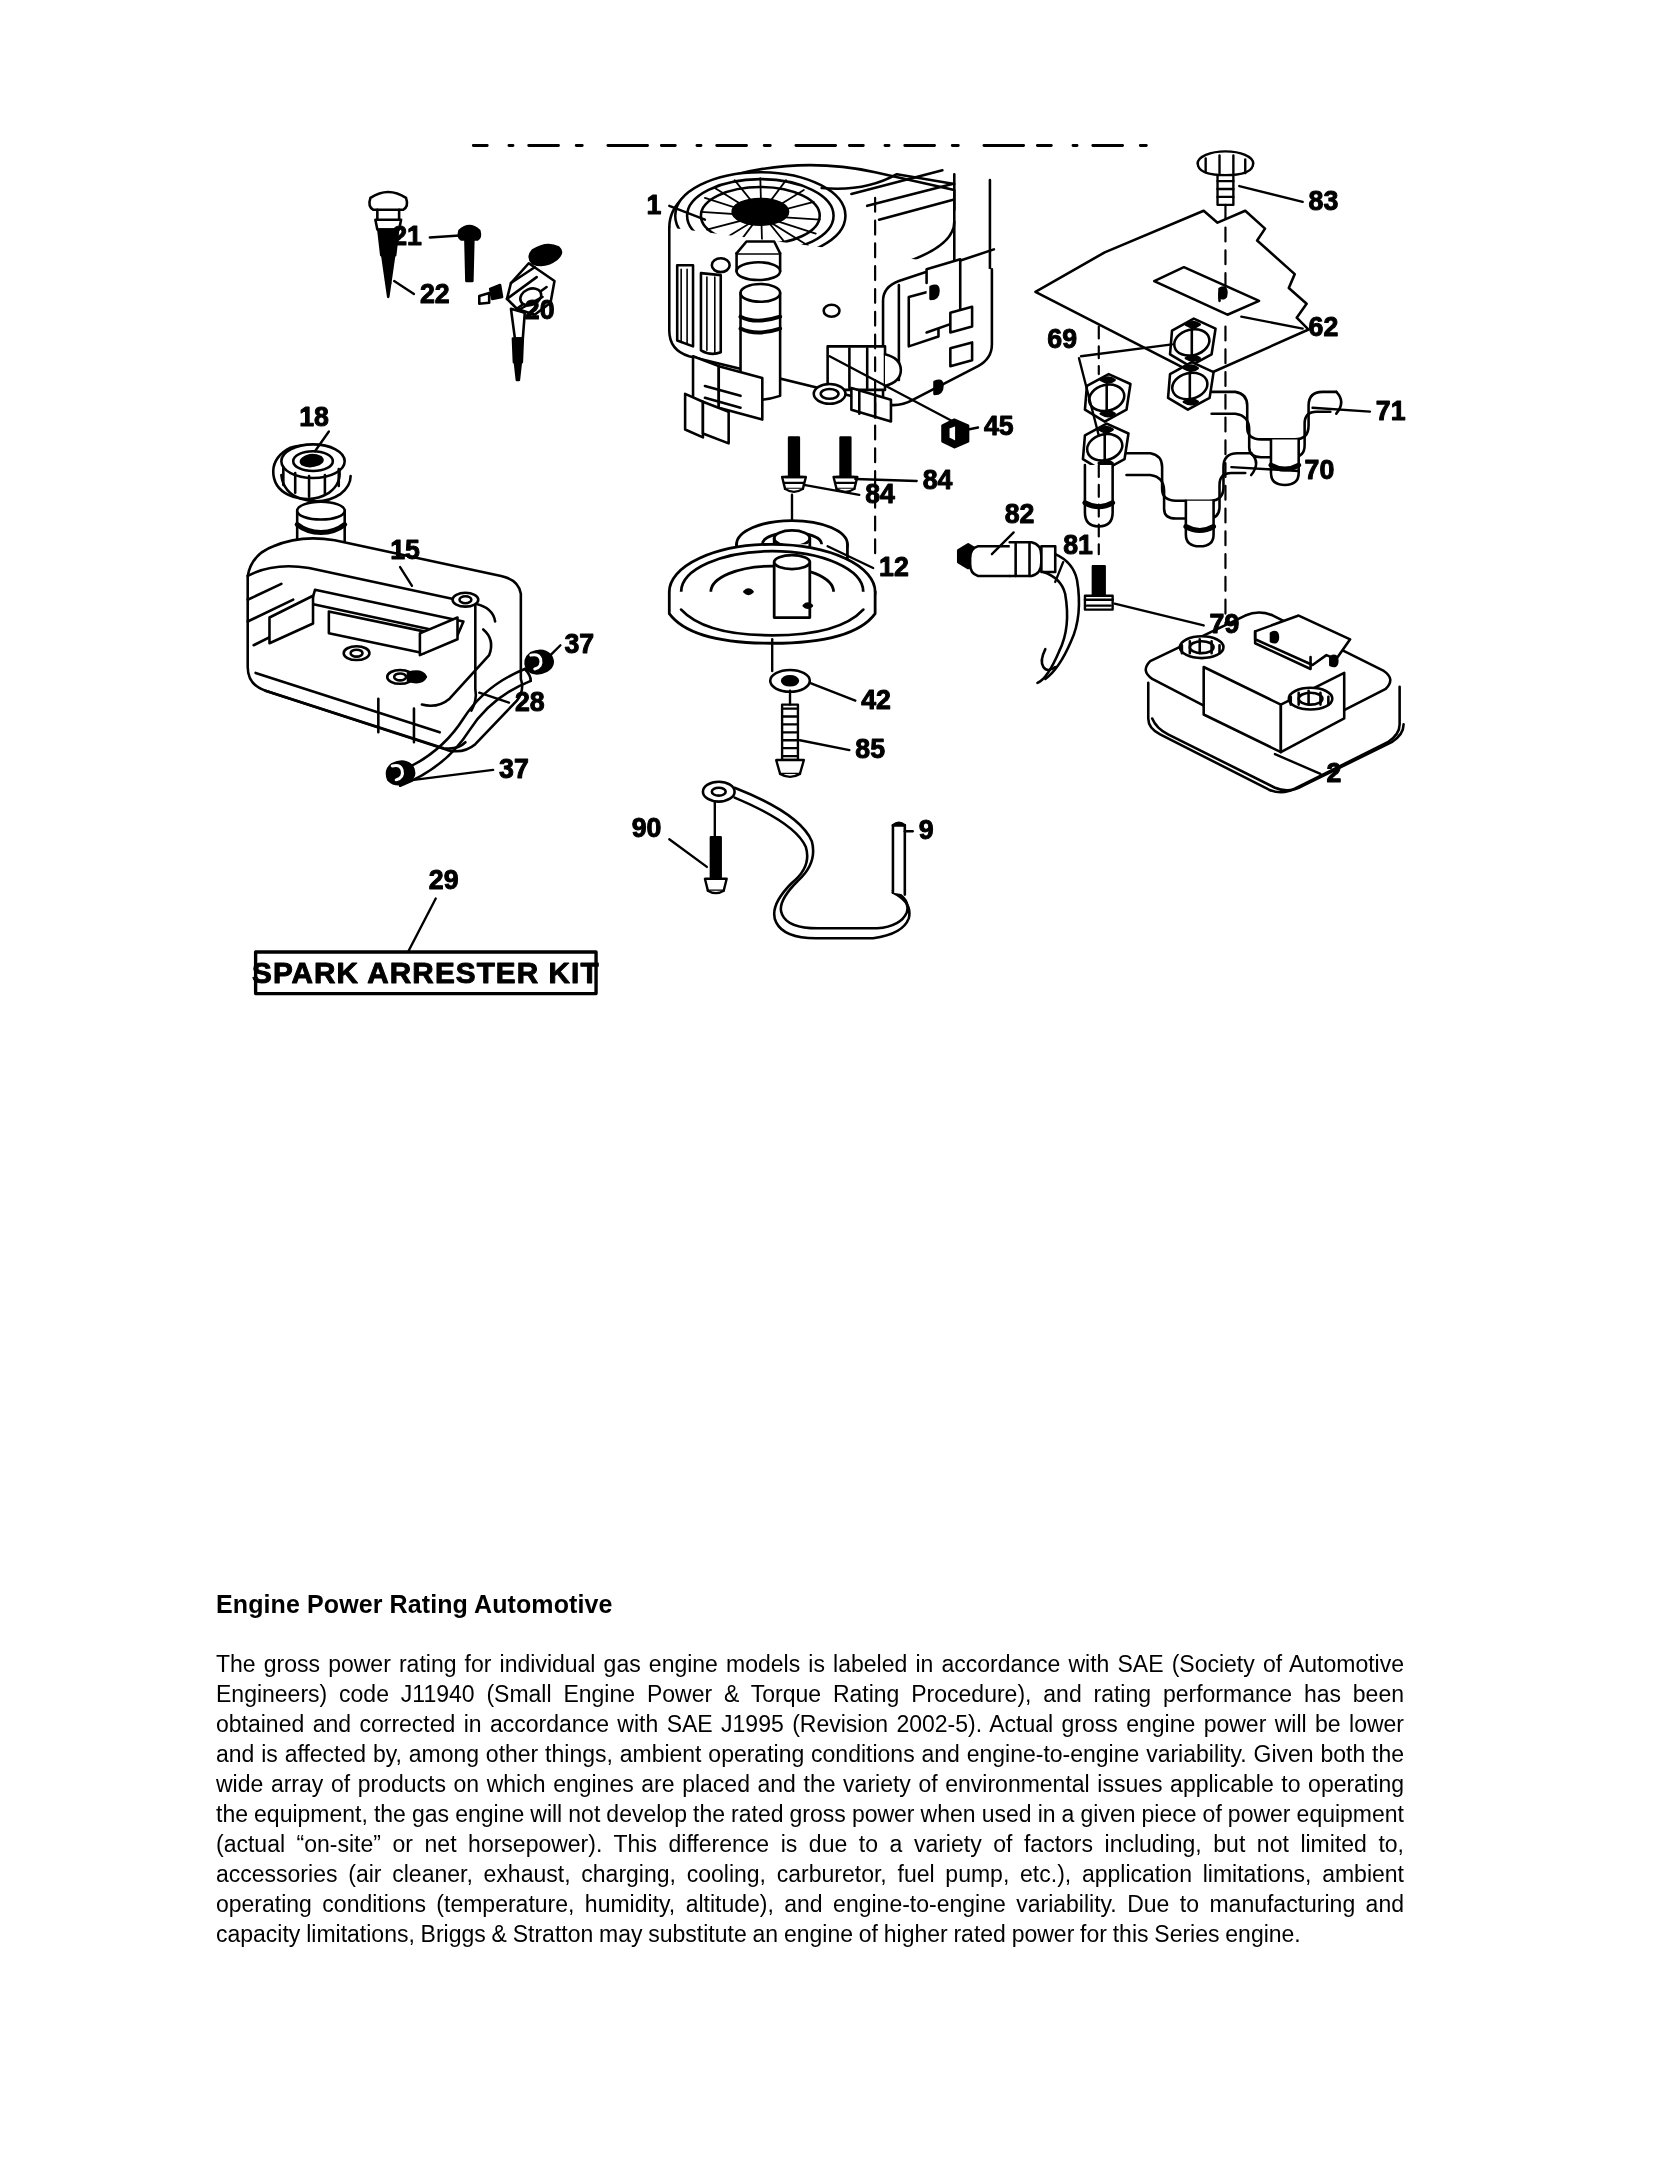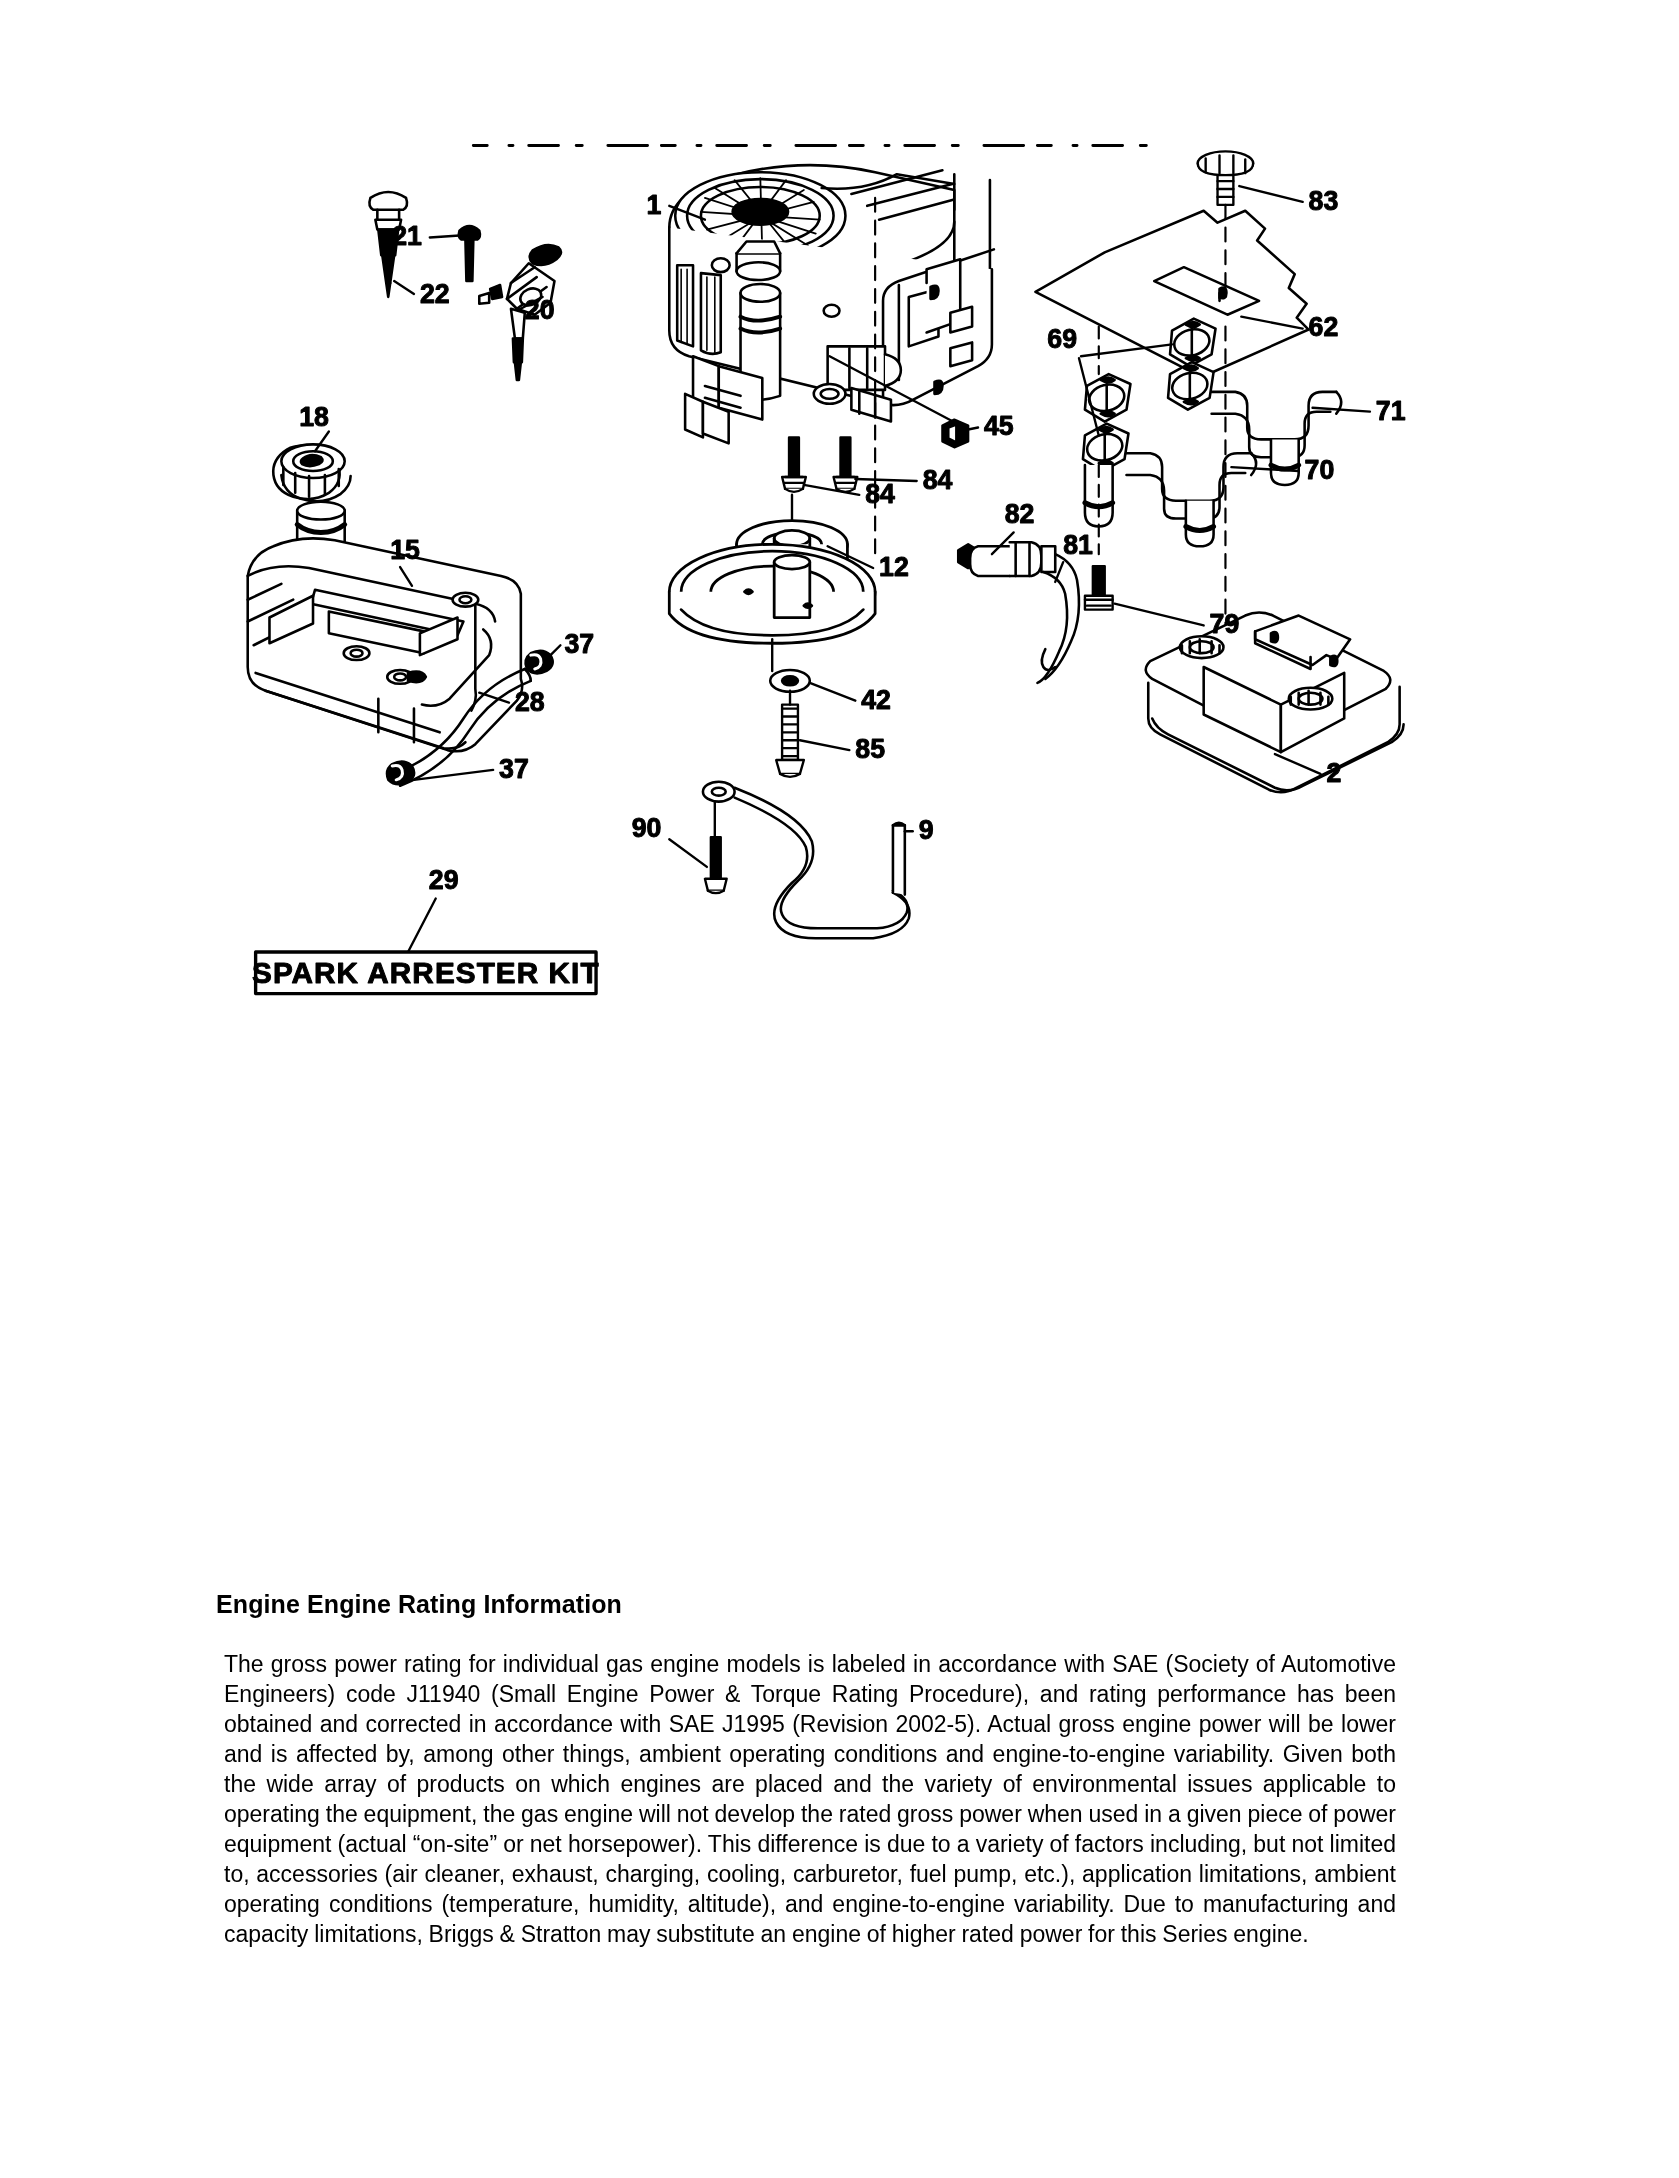--- a/index.html
+++ b/index.html
@@ -53,21 +53,21 @@
     top: 1590px;
     width: 1188px;
   }
   #rating h2 {
     margin: 0 0 30px 0;
     font-size: 25px;
     font-weight: bold;
     letter-spacing: 0.1px;
   }
   #rating p {
-    margin: 8px;
+    margin: 0;
     font-size: 23px;
     line-height: 30px;
     text-align: justify;
     word-spacing: -0.6px;
   }
 </style>
 </head>
 <body>
 
 <div id="page">
@@ -434,18 +434,18 @@
     </g>
     <text class="cal" x="1030" y="528" text-anchor="middle">82</text>
     <path stroke-width="2.4" d="M1024 538 L1002 560"></path>
     <text class="cal" x="1074" y="560" text-anchor="start">81</text>
     <path stroke-width="2.4" d="M1074 568 L1066 588"></path>
 
   </svg>
   </div>
 
   <section id="rating">
-    <h2>Engine Engine Rating Information</h2>
+    <h2>Engine Power Rating Automotive</h2>
     <p>The gross power rating for individual gas engine models is labeled in accordance with SAE (Society of Automotive Engineers) code J11940 (Small Engine Power &amp; Torque Rating Procedure), and rating performance has been obtained and corrected in accordance with SAE J1995 (Revision 2002-5).  Actual gross engine power will be lower and is affected by, among other things, ambient operating conditions and engine-to-engine variability.  Given both the wide array of products on which engines are placed and the variety of environmental issues applicable to operating the equipment, the gas engine will not develop the rated gross power when used in a given piece of power equipment (actual “on-site” or net horsepower).  This difference is due to a variety of factors including, but not limited to, accessories (air cleaner, exhaust, charging, cooling, carburetor, fuel pump, etc.), application limitations, ambient operating conditions (temperature, humidity, altitude), and engine-to-engine variability.  Due to manufacturing and capacity limitations, Briggs &amp; Stratton may substitute an engine of higher rated power for this Series engine.</p>
   </section>
 
 </div>
 
 
 </body></html>

